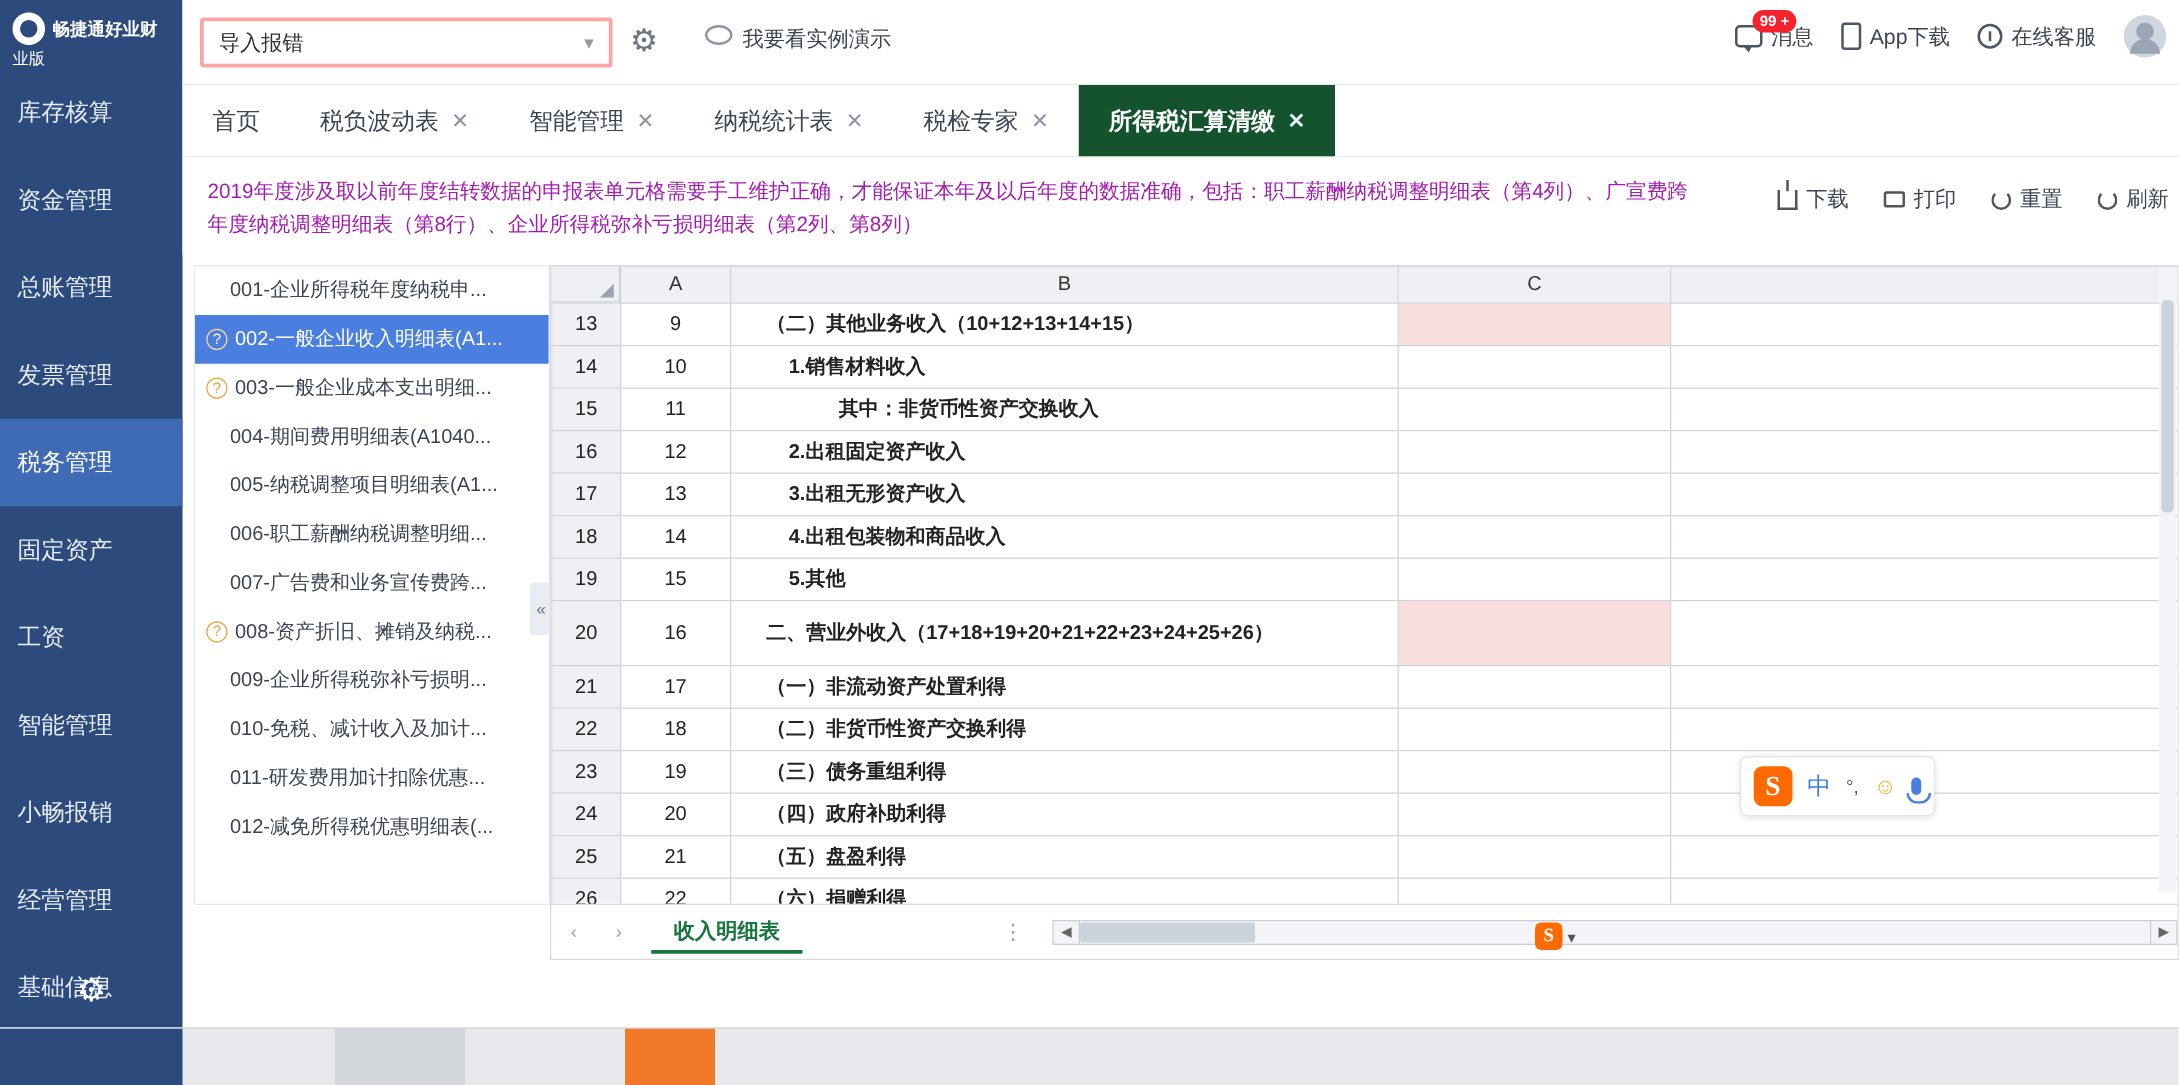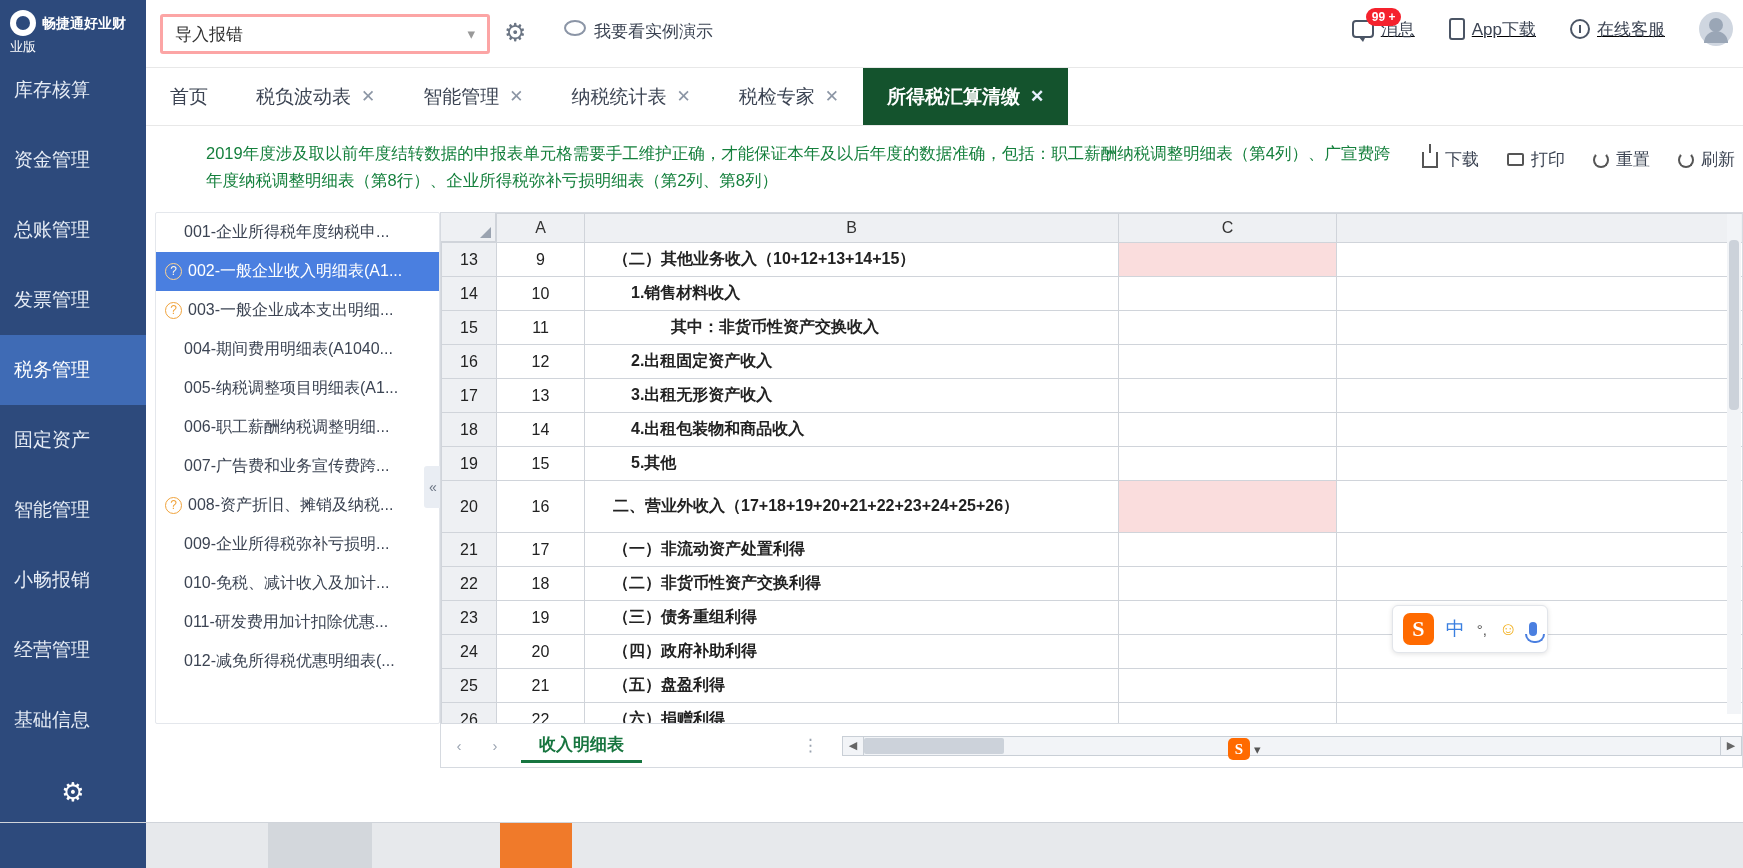--- a/index.html
+++ b/index.html
@@ -61,21 +61,21 @@
     position: absolute; left: 358px; top: 18px; font-size: 25px; color:#6b7584; cursor:pointer;
   }
   .demo-link {
     position: absolute; left: 418px; top: 20px; font-size: 17px; color:#3c4453;
     display:flex; align-items:flex-start; gap:8px; cursor:pointer;
   }
   .demo-ellipse {
     width: 22px; height: 16px; border:2px solid #8b95a6; border-radius: 50%;
     display:inline-block;
   }
-  .top-right { position: absolute; right: 10px; top: 12px; display: flex; align-items: center; gap: 34px; text-decoration: underline;}
+  .top-right { position: absolute; right: 10px; top: 12px; display: flex; align-items: center; gap: 22px;}
   .tr-item { display:flex; align-items:center; gap:7px; font-size:17px; color:#3c4453; cursor:pointer; position:relative;}
   .badge {
     position: absolute; left: 14px; top: -10px;
     background:#f5222d; color:#fff; font-size:12px; line-height:18px;
     border-radius: 9px; padding: 0 6px; font-weight:bold;
   }
   .msg-icon {
     width: 22px; height: 18px; border:2px solid #4b5565; border-radius:4px; position:relative;
   }
   .msg-icon::after{
@@ -111,21 +111,21 @@
   .tab.active { background: #14532d; color: #fff; font-weight: 600; }
   .tab.active .x { color: #e8f0ff; }
 
   
   .notice {
     position: absolute; left: 146px; top: 126px; width: 1597px; height: 78px;
     background: #fff;
   }
   .notice-text {
     position: absolute; left: 20px; top: 14px; width: 1190px;
-    color: #15803d; font-size: 16.5px; line-height: 27px; margin-left: 40px;
+    color: #a21caf; font-size: 16.5px; line-height: 27px;
   }
   .notice-actions {
     position: absolute; right: 8px; top: 22px; display:flex; gap: 28px; align-items:center;
   }
   .na { display:flex; align-items:center; gap:7px; font-size:17px; color:#3c4453; cursor:pointer;}
   .dl-ico { width:16px;height:16px;border:2px solid #555; border-top:none; position:relative;}
   .dl-ico::after{content:"";position:absolute;left:5px;top:-8px;width:2px;height:9px;background:#555;}
   .pr-ico { width:17px;height:13px;border:2px solid #555;border-radius:2px;}
   .rs-ico { width:16px;height:16px;border:2px solid #555;border-radius:50%;border-top-color:transparent;}
 
@@ -272,20 +272,23 @@
     <div class="side-item">
         <span>发票管理</span>
       </div>
     <div class="side-item active">
         <span>税务管理</span>
       </div>
     <div class="side-item">
         <span>固定资产</span>
       </div>
     <div class="side-item">
+        <span>工资</span>
+      </div>
+    <div class="side-item">
         <span>智能管理</span>
       </div>
     <div class="side-item">
         <span>小畅报销</span>
       </div>
     <div class="side-item">
         <span>经营管理</span>
       </div>
     <div class="side-item">
         <span>基础信息</span>

